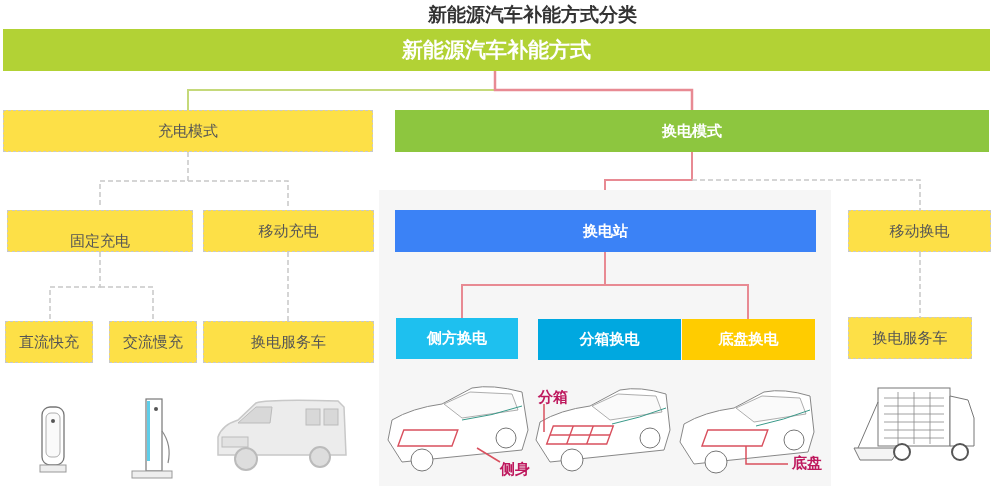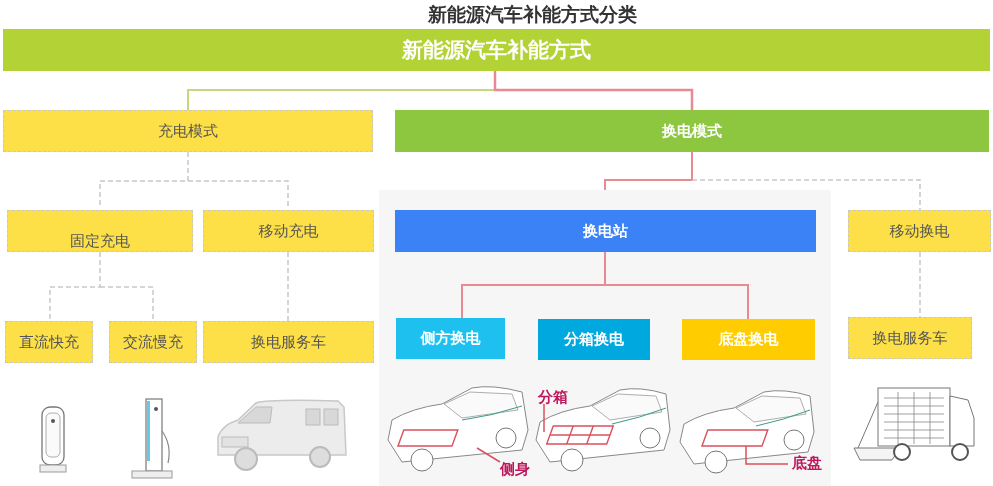--- a/index.html
+++ b/index.html
@@ -73,24 +73,24 @@
 
 <svg width="993" height="486" style="left:0;top:0;">
   <polyline points="605,252 605,285 462,285 462,319" fill="none" stroke="#e88a93" stroke-width="2"></polyline>
   <polyline points="605,285 748,285 748,319" fill="none" stroke="#e88a93" stroke-width="2"></polyline>
 </svg>
 
 <div class="abs box solid" style="left:395px;top:210px;width:421px;height:42px;background:#3b82f6;">
   <span>换电站</span>
 </div>
 
-<div class="abs box solid" style="left:396px;top:318px;width:109px;height:41px;background:#1ec0ef;">
+<div class="abs box solid" style="left:396px;top:318px;width:122px;height:41px;background:#1ec0ef;">
   <span>侧方换电</span>
 </div>
-<div class="abs box solid" style="left:538px;top:319px;width:112px;height:41px;background:#00a8e0;">
+<div class="abs box solid" style="left:538px;top:319px;width:143px;height:41px;background:#00a8e0;">
   <span>分箱换电</span>
 </div>
 <div class="abs box solid" style="left:682px;top:319px;width:133px;height:41px;background:#ffcc00;">
   <span>底盘换电</span>
 </div>
 
 <div class="abs box dashed" style="left:848px;top:210px;width:143px;height:42px;">
   <span>移动换电</span>
 </div>
 <div class="abs box dashed" style="left:848px;top:317px;width:124px;height:42px;">

